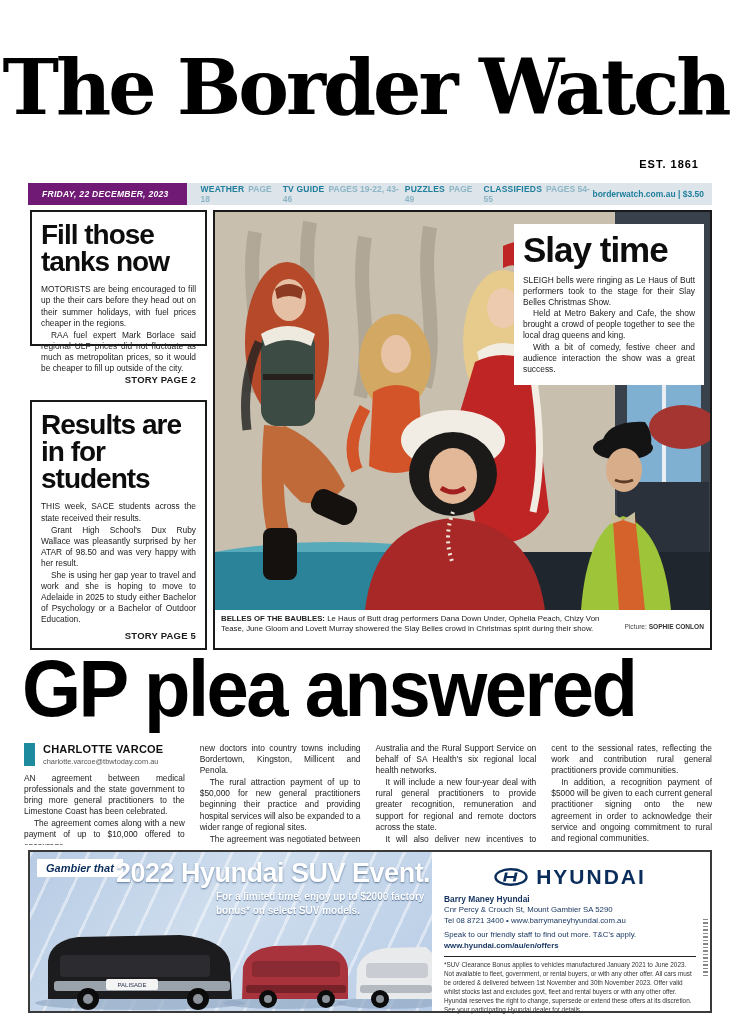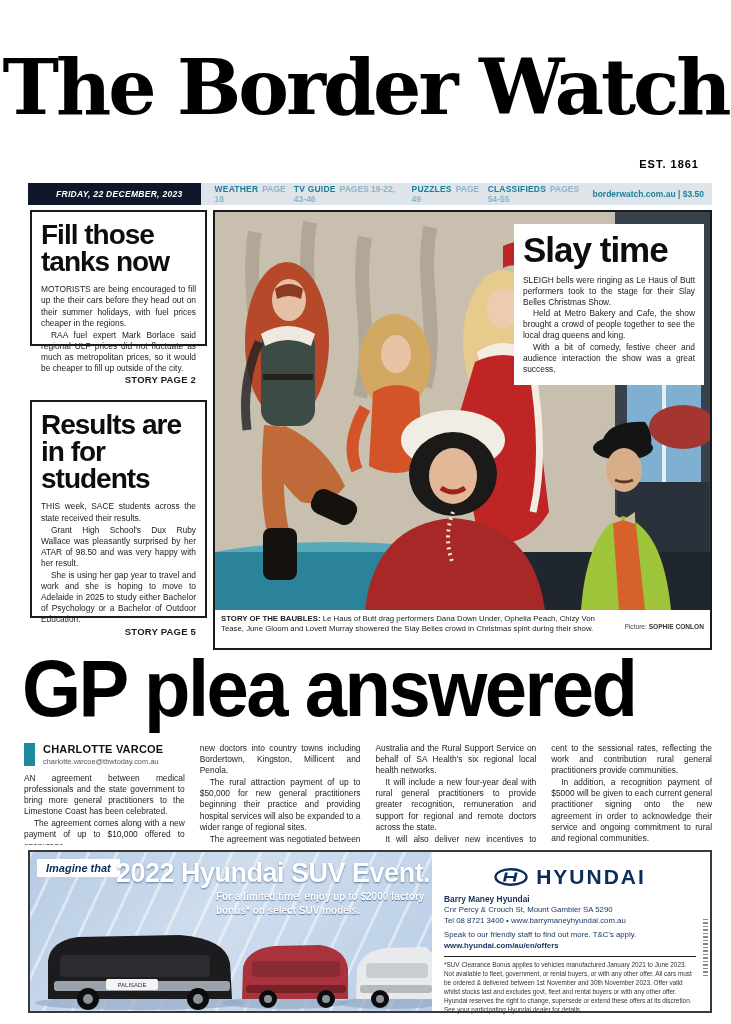--- a/index.html
+++ b/index.html
@@ -10,39 +10,39 @@
   
   .masthead { position:absolute; top:42px; left:0; right:0; text-align:center;
     font-family:"DejaVu Serif", serif; font-weight:bold; font-size:76px; letter-spacing:-3px;
     color:#000; line-height:1.2; }
   .est { position:absolute; top:158px; right:32px; font-weight:bold; font-size:11px;
     letter-spacing:1px; color:#000; }
 
   
   .navbar { position:absolute; top:183px; left:28px; width:684px; height:22px;
     background:#dde4ea; display:flex; align-items:center; font-size:8.5px; }
-  .navdate { background:#0f172a; color:#fff; font-weight:bold; font-style:italic;
-    padding:4px 18px 4px 28px; height:22px; display:flex; align-items:center; letter-spacing:.3px; }
+  .navdate { background:#701a75; color:#fff; font-weight:bold; font-style:italic;
+    padding:4px 18px 4px 14px; height:22px; display:flex; align-items:center; letter-spacing:.3px; }
   .navitems { display:flex; align-items:flex-start; gap:4px; margin-left:14px; flex:1; }
   .navitem b { color:#1e7e9c; font-weight:bold; letter-spacing:.2px; }
   .navitem span { color:#8cb6c6; font-weight:bold; margin-left:4px; }
   .navright { color:#1e7e9c; font-weight:bold; margin-right:8px; white-space:nowrap; }
 
   
   .teaser { position:absolute; left:30px; width:177px; border:2px solid #1a1a1a;
     background:#fff; padding:9px 9px 7px 9px; display:flex; flex-direction:column; }
   .teaser h2 { font-size:28px; line-height:.97; letter-spacing:-1px; color:#0d0d0d;
     margin-bottom:9px; font-weight:bold; }
   .teaser p, .overlay p, .gpcol p { font-size:8.4px; line-height:1.32; text-align:justify;
     color:#222; text-indent:10px; }
   .teaser p.first, .overlay p.first, .gpcol p.first { text-indent:0; }
   .teaser p + p { margin-top:1px; }
   .storyref { font-weight:bold; font-size:9.5px; text-align:right; margin-top:auto; letter-spacing:.2px; }
   #teaser-fuel { top:210px; height:136px; }
-  #teaser-results { top:400px; height:218px; }
+  #teaser-results { top:400px; height:250px; }
 
   
   .photoframe { position:absolute; top:210px; left:213px; width:499px; height:440px;
     border:2px solid #1a1a1a; background:#fff; }
   .photo { position:relative; width:495px; height:398px; overflow:hidden; background:#c9bfae; }
   .photo svg { display:block; }
   .overlay { position:absolute; top:12px; right:6px; width:190px; background:#fff;
     padding:8px 9px 10px 9px; }
   .overlay h1 { font-size:35px; letter-spacing:-1px; line-height:1; margin-bottom:8px; color:#0d0d0d; }
   .caption { padding:4px 6px 3px 6px; font-size:7.8px; line-height:1.3; color:#222; }
@@ -194,21 +194,21 @@
 
       <div class="overlay">
         <h1>Slay time</h1>
         <p class="first">SLEIGH bells were ringing as Le Haus of Butt performers took to the stage for their Slay Belles Christmas Show.</p>
         <p>Held at Metro Bakery and Cafe, the show brought a crowd of people together to see the local drag queens and king.</p>
         <p>With a bit of comedy, festive cheer and audience interaction the show was a great success.</p>
       </div>
     </div>
     <div class="caption">
       <span class="credit"><span>Picture: </span><b>SOPHIE CONLON</b></span>
-      <b>STORY OF THE BAUBLES: </b><span>Le Haus of Butt drag performers Dana Down Under, Ophelia Peach, Chizy Von Tease, June Gloom and Lovett Murray showered the Slay Belles crowd in Christmas spirit during their show.</span>
+      <b>BELLES OF THE BAUBLES: </b><span>Le Haus of Butt drag performers Dana Down Under, Ophelia Peach, Chizy Von Tease, June Gloom and Lovett Murray showered the Slay Belles crowd in Christmas spirit during their show.</span>
     </div>
   </div>
 
   <div class="gphead">GP plea answered</div>
 
   <div class="gpcols">
     <div class="gpcol">
       <div class="byline">
         <div class="name">CHARLOTTE VARCOE</div>
         <div class="email">charlotte.varcoe@tbwtoday.com.au</div>
@@ -230,21 +230,21 @@
     <div class="gpcol">
       <p class="first">cent to the sessional rates, reflecting the work and contribution rural general practitioners provide communities.</p>
       <p>In addition, a recognition payment of $5000 will be given to each current general practitioner signing onto the new agreement in order to acknowledge their service and ongoing commitment to rural and regional communities.</p>
 
     </div>
   </div>
 
   <div class="ad">
     <div class="ad-left">
       <div class="ad-streaks"></div>
-      <div class="ad-tag">Imagine that</div>
+      <div class="ad-tag">Gambier that</div>
       <div class="ad-head">2022 Hyundai SUV Event.</div>
       <div class="ad-sub">For a limited time, enjoy up to $2000 factory bonus* on select SUV models.</div>
       <svg class="ad-cars" width="402" height="92" viewBox="0 0 402 92">
         <ellipse cx="110" cy="84" rx="105" ry="7" fill="#93a9c4" opacity="0.7"></ellipse>
         <ellipse cx="255" cy="84" rx="62" ry="6" fill="#93a9c4" opacity="0.7"></ellipse>
         <ellipse cx="360" cy="84" rx="52" ry="6" fill="#93a9c4" opacity="0.7"></ellipse>
 
         <path d="M18 80 L18 42 Q20 22 48 18 L150 16 Q196 20 200 44 L202 80 Z" fill="#1c1c1e"></path>
         <rect x="30" y="36" width="150" height="22" rx="4" fill="#2c2c30"></rect>
         <rect x="24" y="62" width="176" height="10" rx="3" fill="#9aa2ac"></rect>

